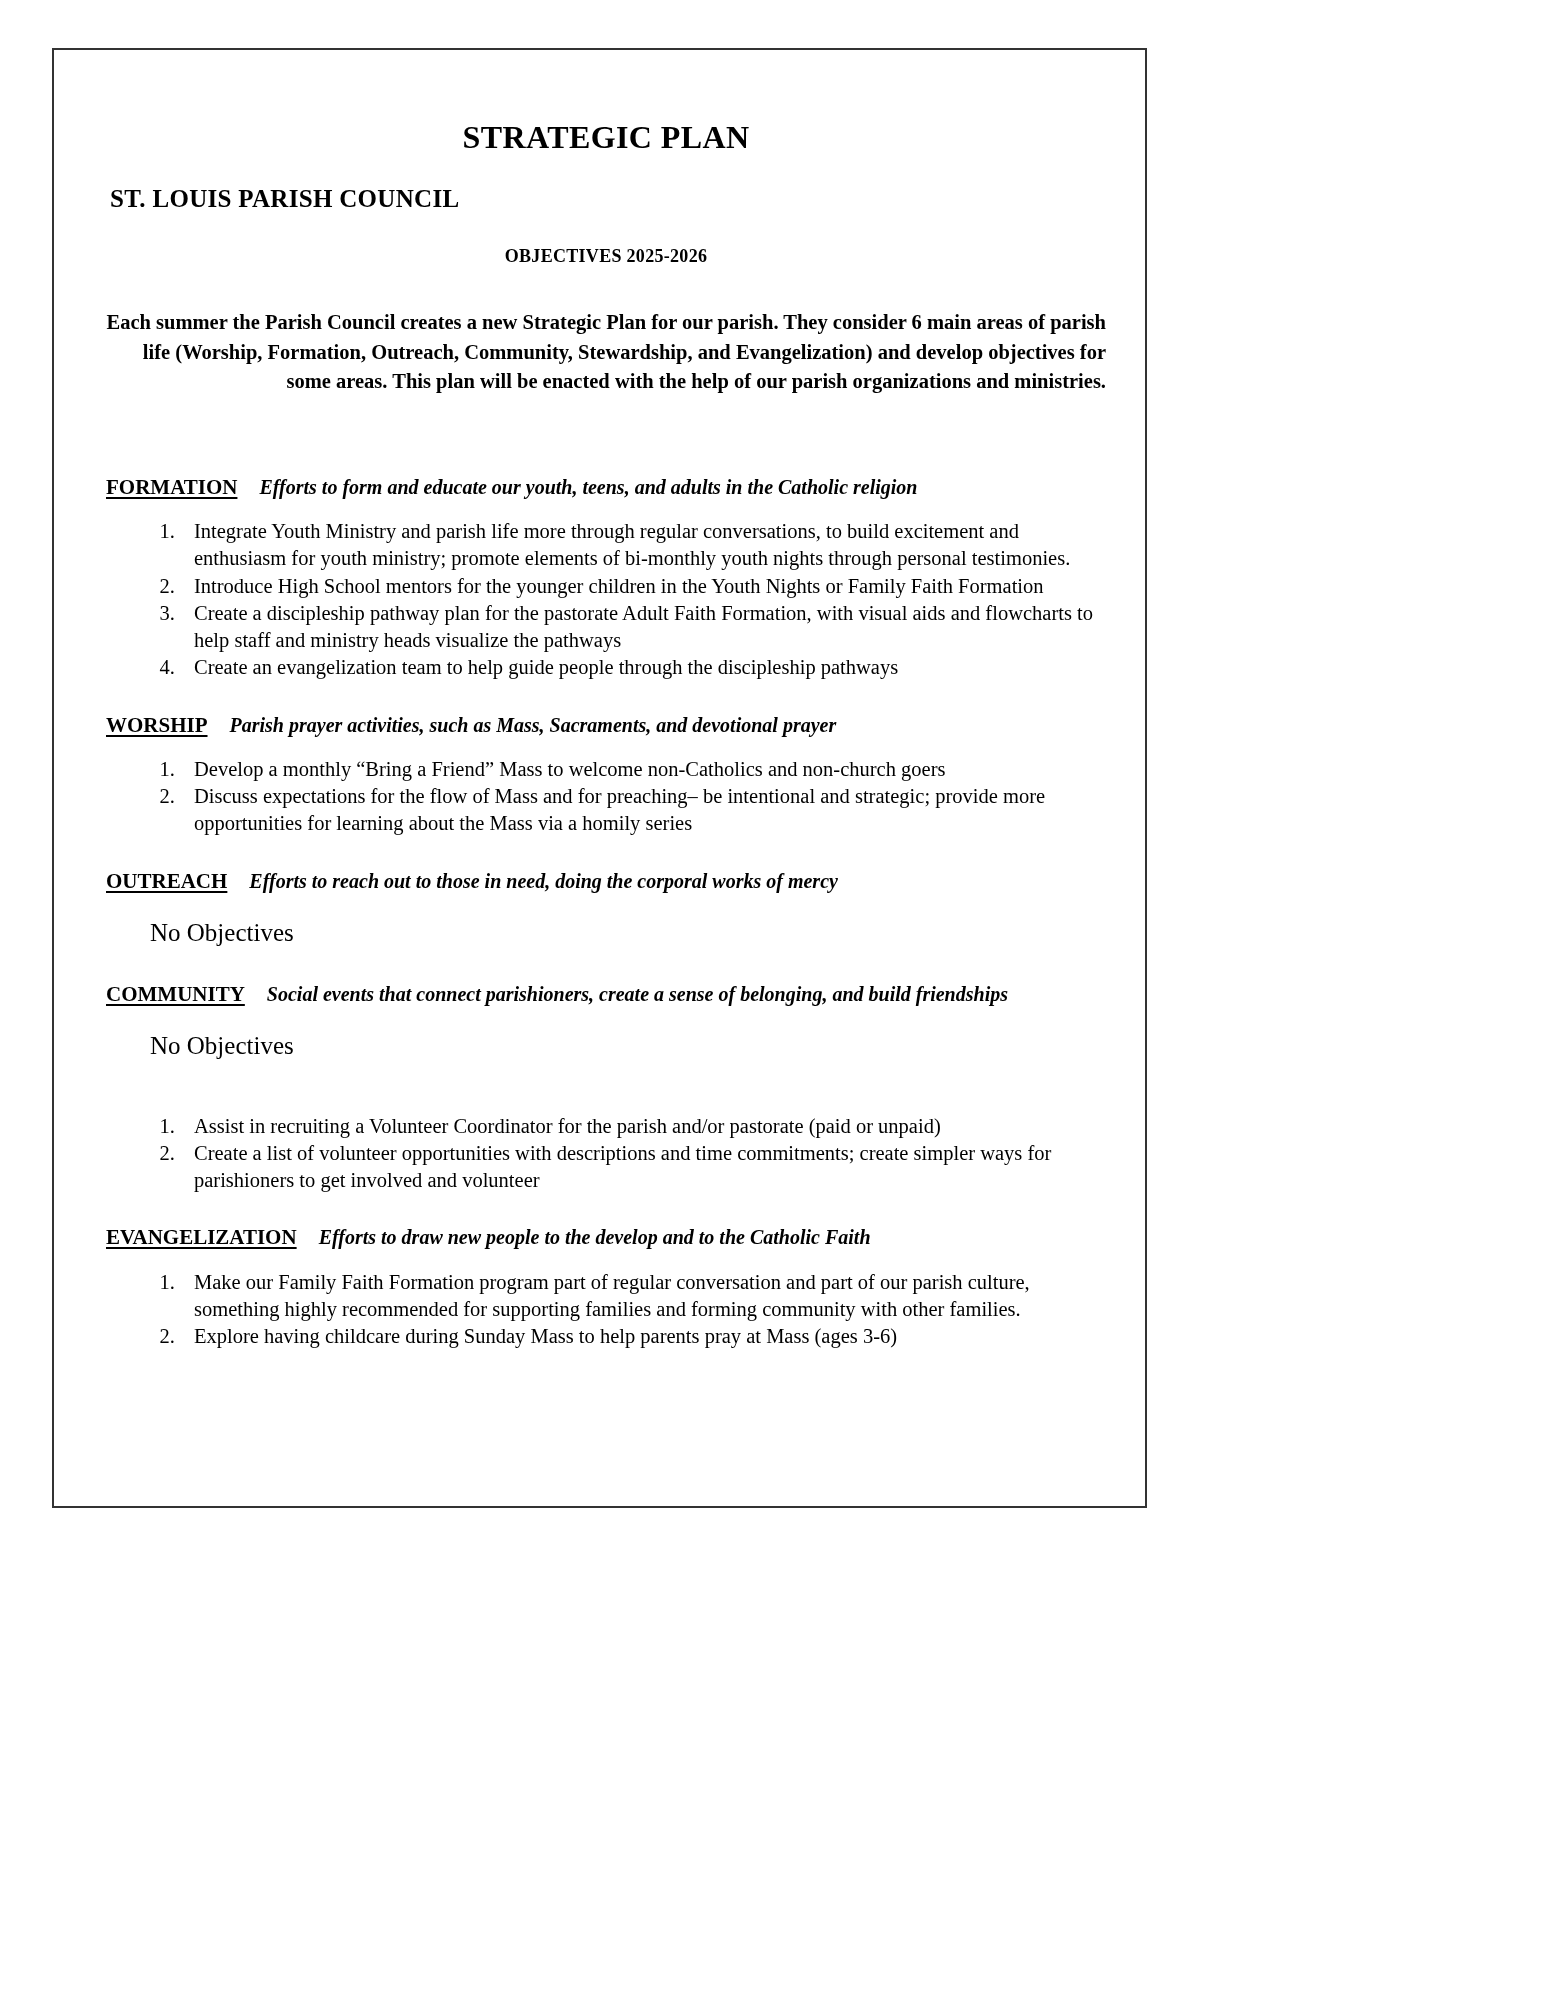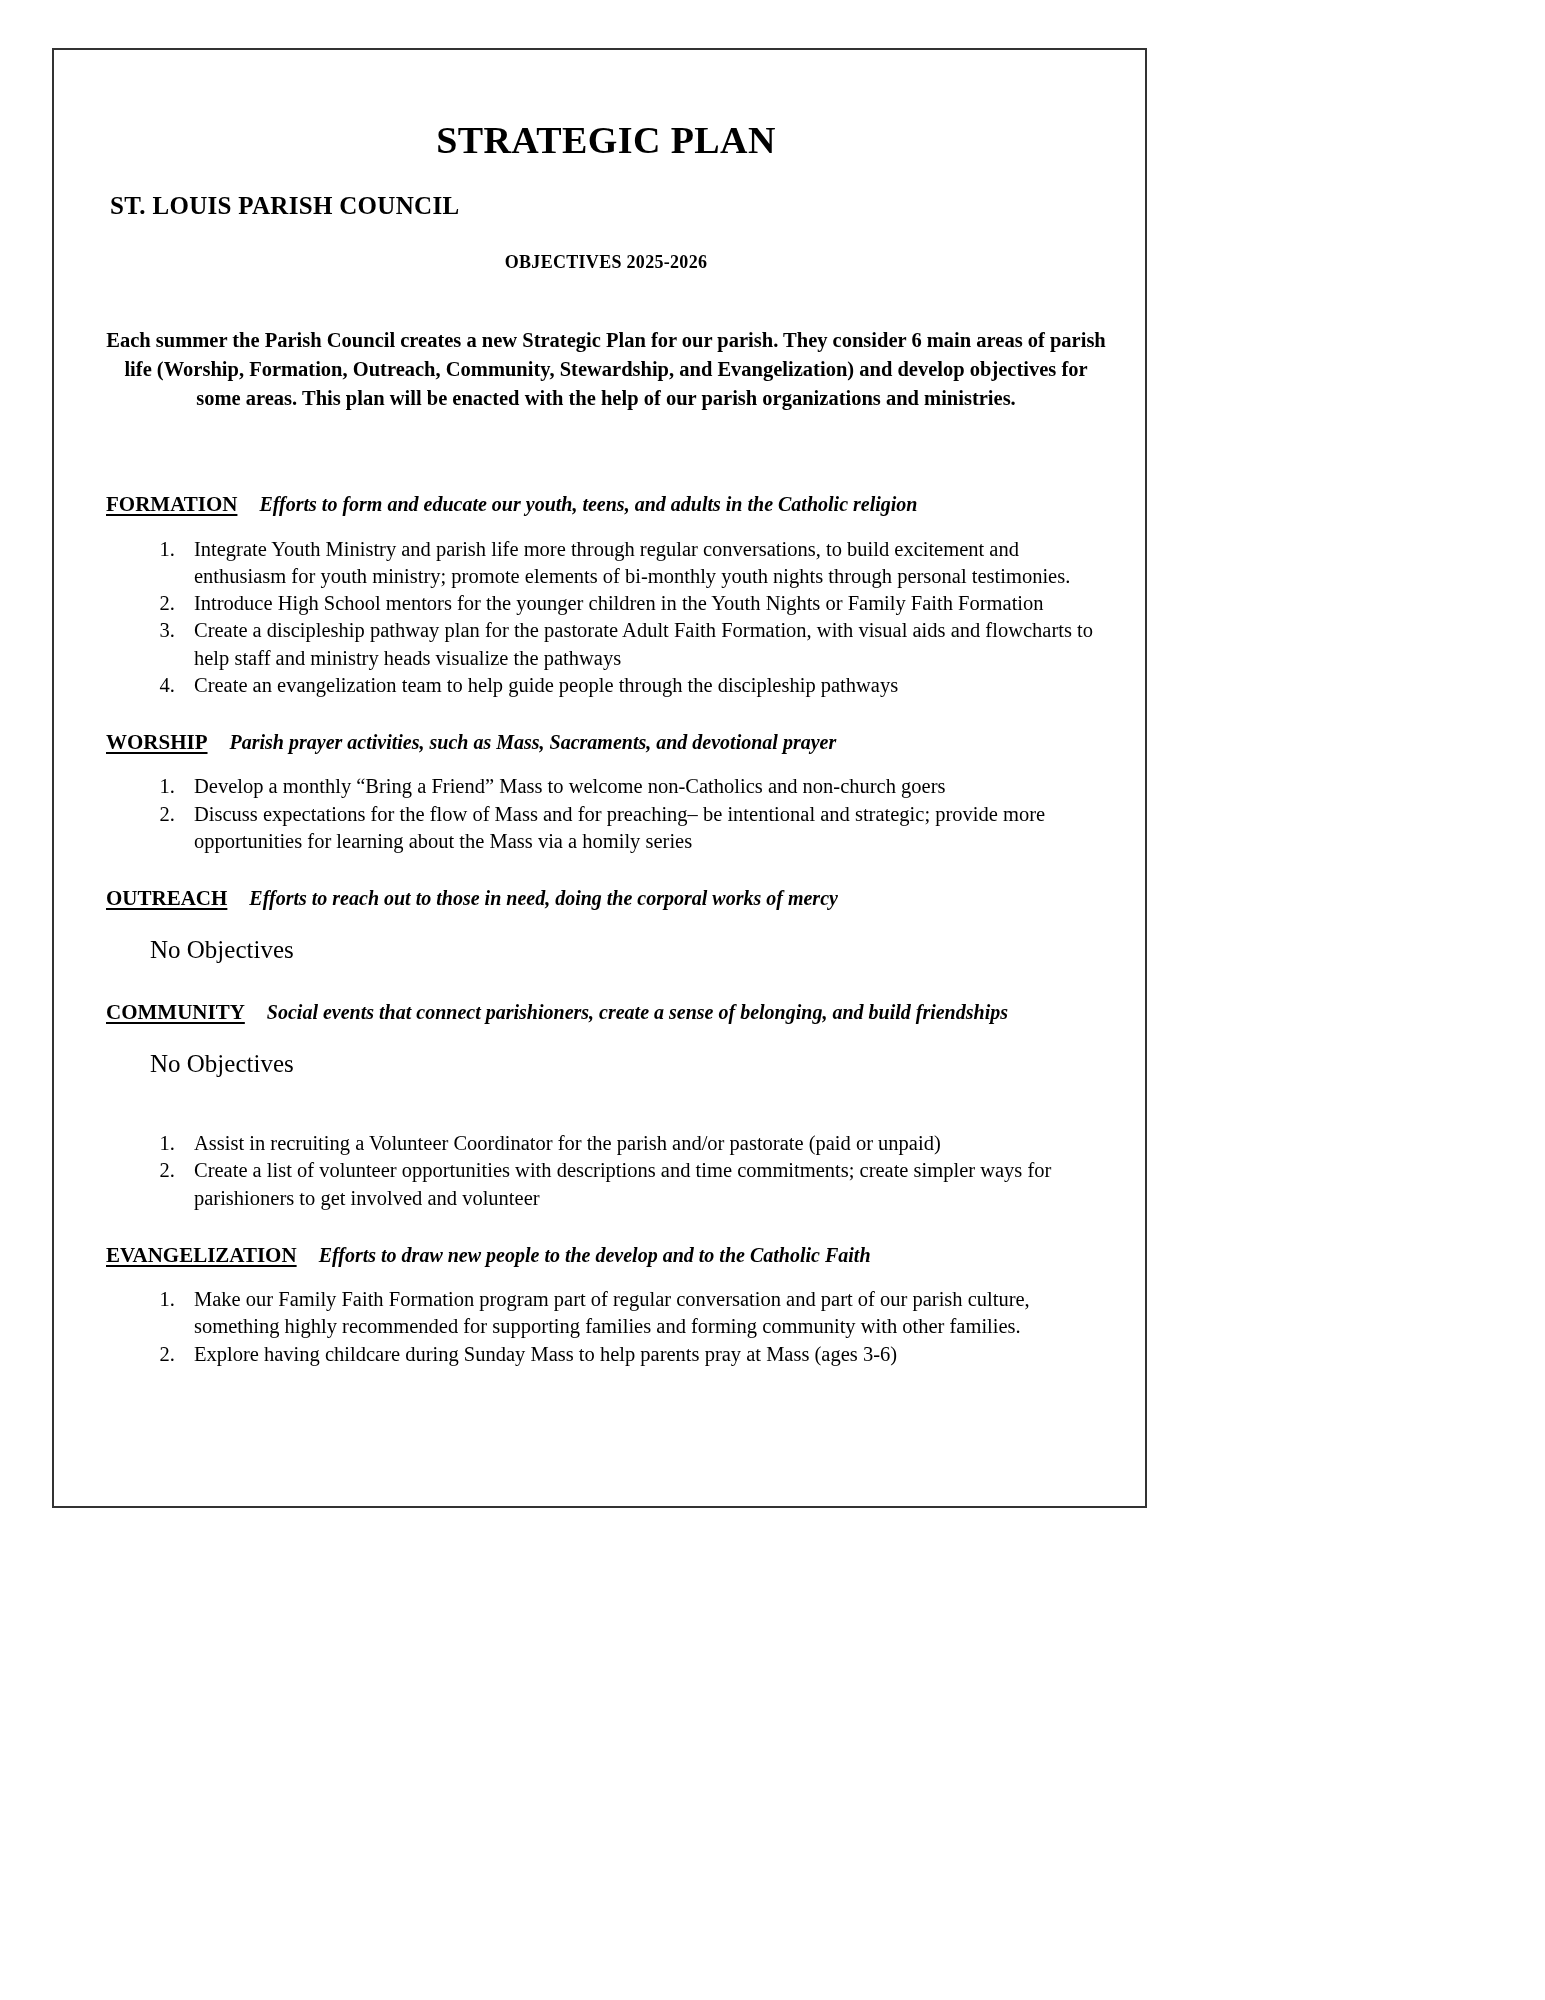--- a/index.html
+++ b/index.html
@@ -30,21 +30,21 @@
     position: absolute;
     left: 52px;
     top: 30px;
     width: 1000px;
   }
 
   
   .doc-title {
     text-align: center;
     font-weight: bold;
-    font-size: 38px;
+    font-size: 32px;
     letter-spacing: 0.4px;
     margin: 0;
     padding-top: 40px;
     line-height: 1.1;
   }
   .doc-subtitle {
     text-align: left;
     font-weight: bold;
     font-size: 25px;
     letter-spacing: 0.3px;
@@ -57,25 +57,25 @@
     font-weight: bold;
     font-size: 18px;
     letter-spacing: 0.3px;
     margin: 8px;
     padding-top: 26px;
     line-height: 1.1;
   }
 
   
   .intro {
-    margin-top: 53px;
+    margin-top: 42px;
     font-weight: bold;
     font-size: 20.5px;
     line-height: 1.42;
-    text-align: center;
+    text-align: right;
   }
 
   
   .sections {
     margin-top: 78px;
   }
   .section {
     margin-bottom: 0;
   }
   .section-head {

